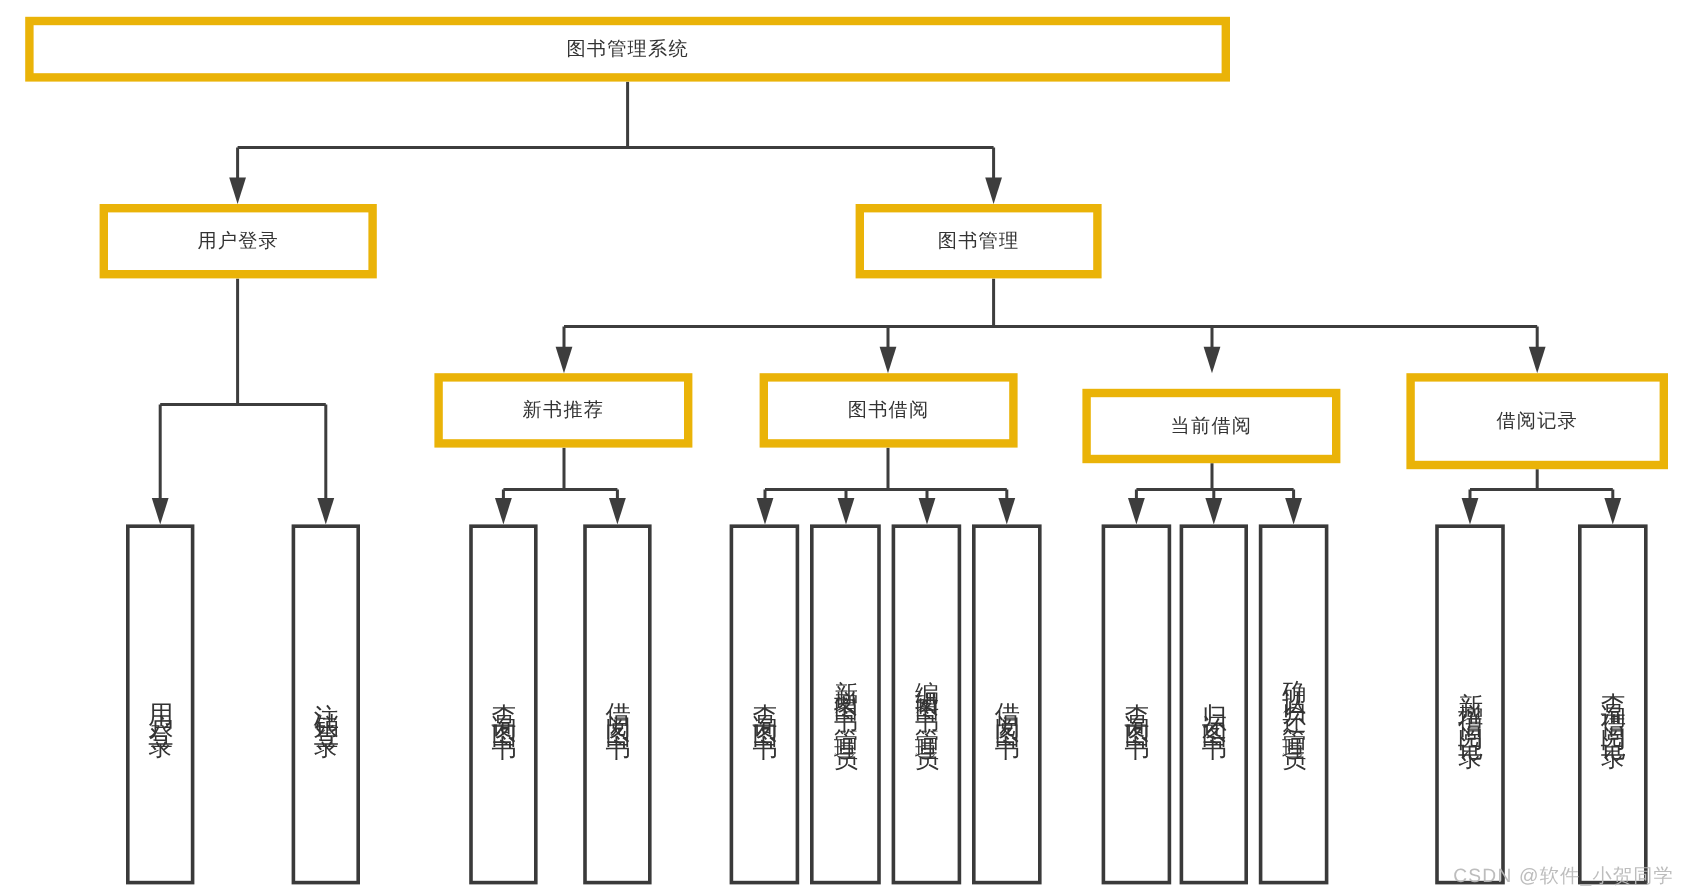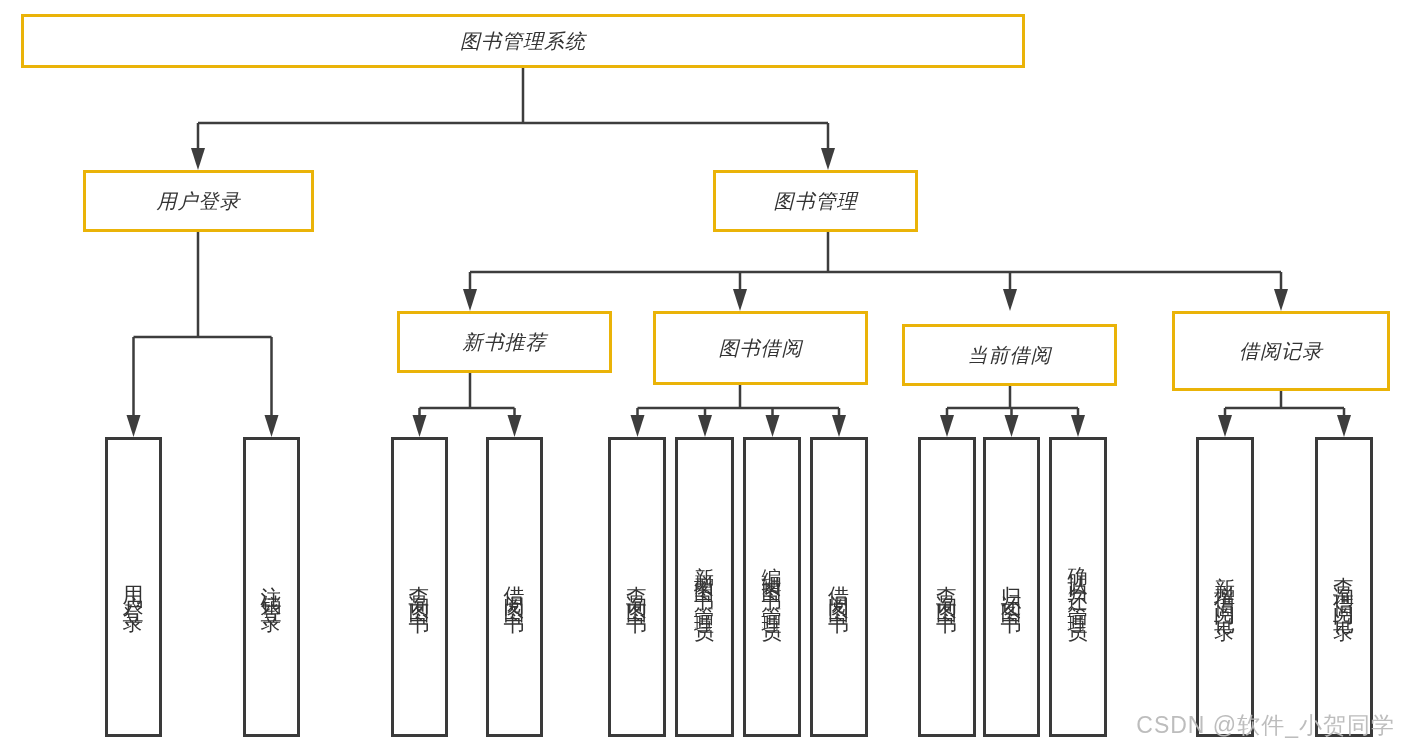--- a/index.html
+++ b/index.html
@@ -18,29 +18,28 @@
   #connectors {
     position: absolute;
     left: 0;
     top: 0;
     z-index: 1;
   }
   .hbox {
     position: absolute;
     box-sizing: border-box;
     background: #ffffff;
-    border: 3px solid #eab308;
+    border: 7px solid #eab308;
     display: flex;
     align-items: center;
     justify-content: center;
-    font-size: 20px;
+    font-size: 16px;
     color: #333333;
     z-index: 2;
     letter-spacing: 1px;
-    font-style: italic;
   }
   .vbox {
     position: absolute;
     box-sizing: border-box;
     background: #ffffff;
     border: 3px solid #3a3a3a;
     top: 437px;
     height: 300px;
     display: flex;
     align-items: center;
@@ -57,21 +56,21 @@
     white-space: nowrap;
   }
   .vbox.dense span {
     letter-spacing: 8px;
     font-size: 20px;
   }
   #watermark {
     position: absolute;
     right: 10px;
     bottom: 6px;
-    font-size: 23px;
+    font-size: 16px;
     color: rgba(185, 185, 185, 0.95);
     z-index: 3;
     letter-spacing: 1px;
     white-space: nowrap;
   }
 </style>
 </head>
 <body>
 
 <div id="canvas">
@@ -114,22 +113,22 @@
       <polygon points="1218,415 1232,415 1225,437"></polygon>
       <polygon points="1337,415 1351,415 1344,437"></polygon>
     </g>
   </svg>
 
   <div class="hbox" style="left:21px; top:14px; width:1004px; height:54px;">图书管理系统</div>
 
   <div class="hbox" style="left:83px; top:170px; width:231px; height:62px;">用户登录</div>
   <div class="hbox" style="left:713px; top:170px; width:205px; height:62px;">图书管理</div>
 
-  <div class="hbox" style="left:362px; top:311px; width:215px; height:62px;margin-left:35px;">新书推荐</div>
-  <div class="hbox" style="left:653px; top:311px; width:215px; height:74px;">图书借阅</div>
+  <div class="hbox" style="left:362px; top:311px; width:215px; height:62px;">新书推荐</div>
+  <div class="hbox" style="left:633px; top:311px; width:215px; height:62px;">图书借阅</div>
   <div class="hbox" style="left:902px; top:324px; width:215px; height:62px;">当前借阅</div>
   <div class="hbox" style="left:1172px; top:311px; width:218px; height:80px;">借阅记录</div>
 
   <div class="vbox" style="left:105px; width:57px;">
     <span>用户登录</span>
   </div>
   <div class="vbox" style="left:243px; width:57px;">
     <span>注销登录</span>
   </div>
 

